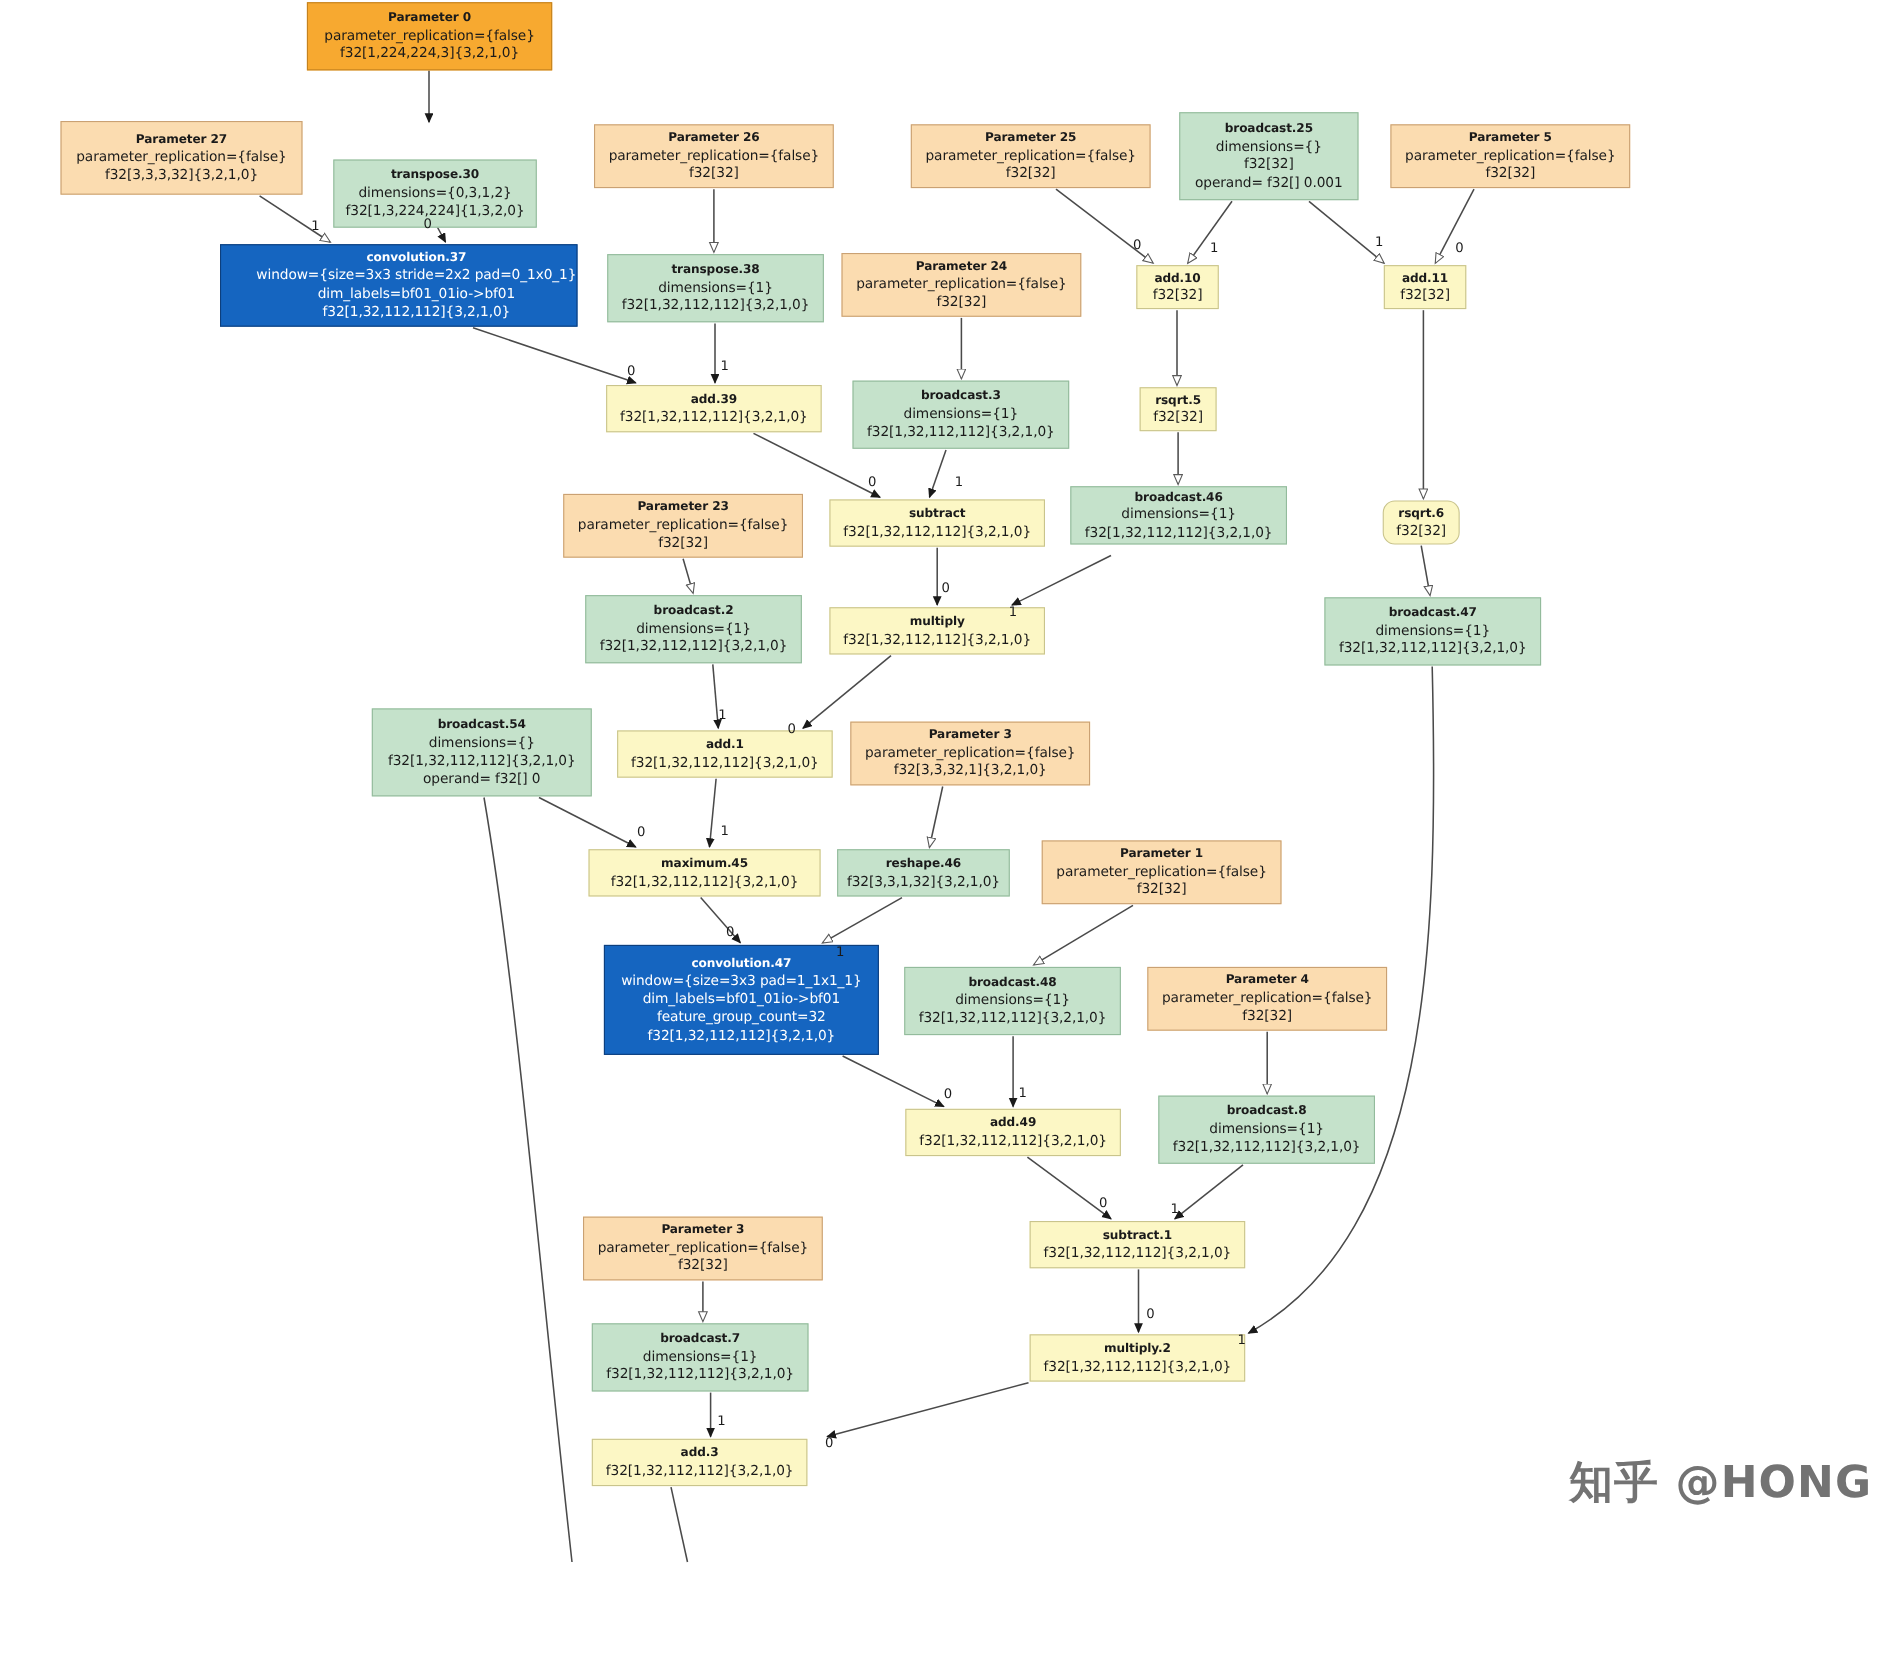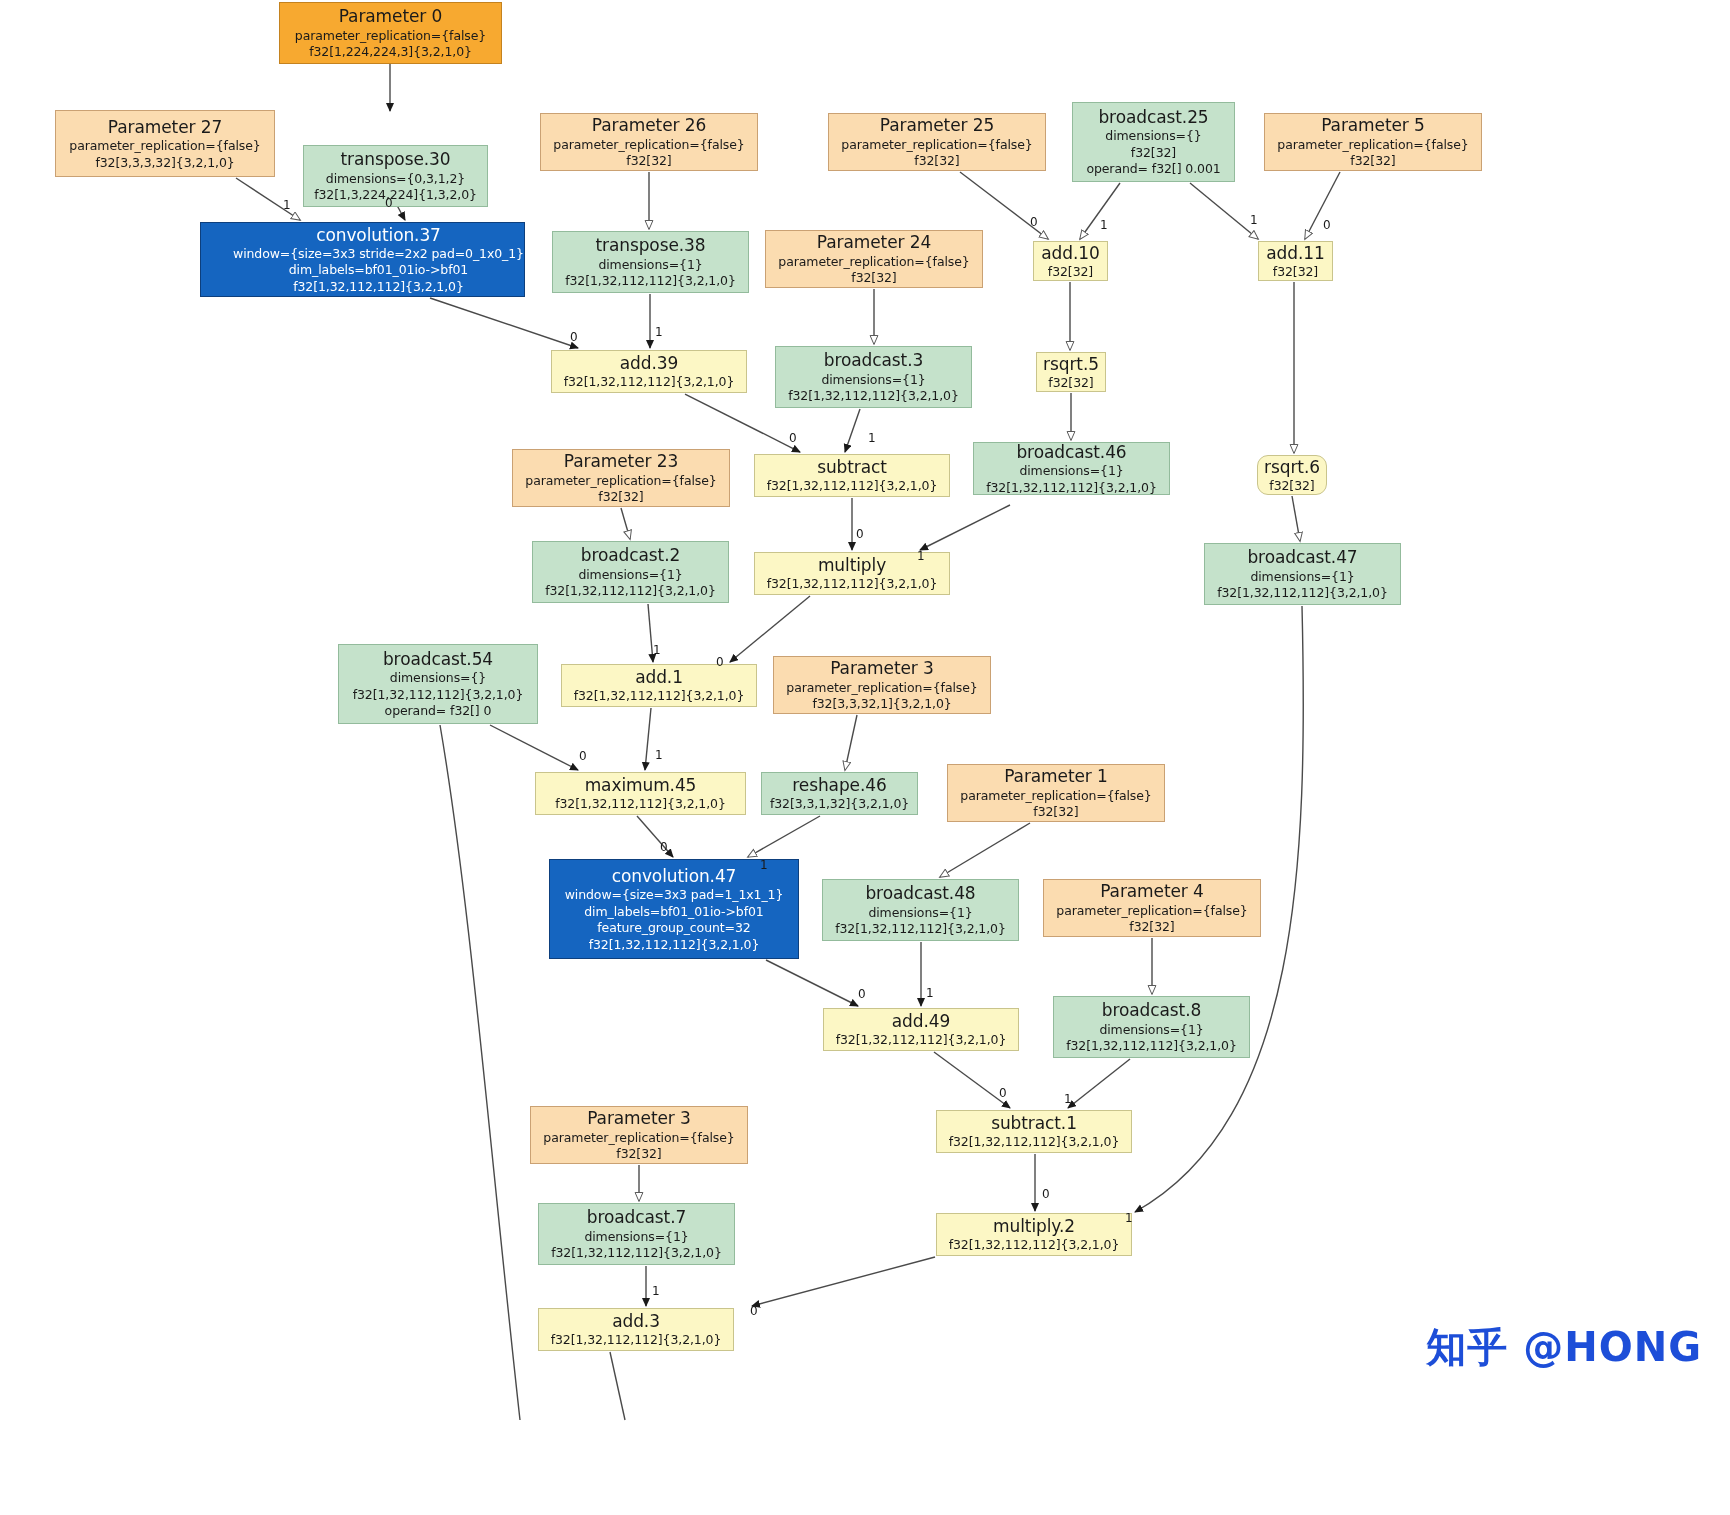--- a/index.html
+++ b/index.html
@@ -32,43 +32,43 @@
     line-height: 1.32;
     padding: 4px 6px;
     display: flex;
     flex-direction: column;
     justify-content: center;
     align-items: center;
     color: #1a1a1a;
     letter-spacing: -0.1px;
   }
   .node .title {
-    font-weight: normal;
-    font-size: 17px;
+    font-weight: bold;
+    font-size: 11px;
   }
   .node .line { white-space: nowrap; }
   .n-param  { background: #fbdcb0; border-color: #caa173; }
   .n-bcast  { background: #c5e2cb; border-color: #93bb9c; }
   .n-op     { background: #fcf7c5; border-color: #c9c48c; }
   .n-conv   { background: #1565c0; border-color: #0d3f7d; color: #ffffff; }
   .n-conv .title { color: #ffffff; }
   .n-root   { background: #f7a930; border-color: #c4821f; }
   .edge-label {
     position: absolute;
     font-family: "DejaVu Sans", sans-serif;
     font-size: 12px;
     color: #1a1a1a;
     pointer-events: none;
   }
   .watermark {
     position: absolute;
     font-family: "DejaVu Sans", sans-serif;
     font-size: 40px;
     font-weight: bold;
-    color: #1d4ed8;
+    color: #737373;
     letter-spacing: 1px;
     white-space: nowrap;
   }
 </style>
 </head>
 <body>
 
 <div id="canvas">
 
   <svg class="edges" viewBox="0 0 1730 1515" xmlns="http://www.w3.org/2000/svg">

